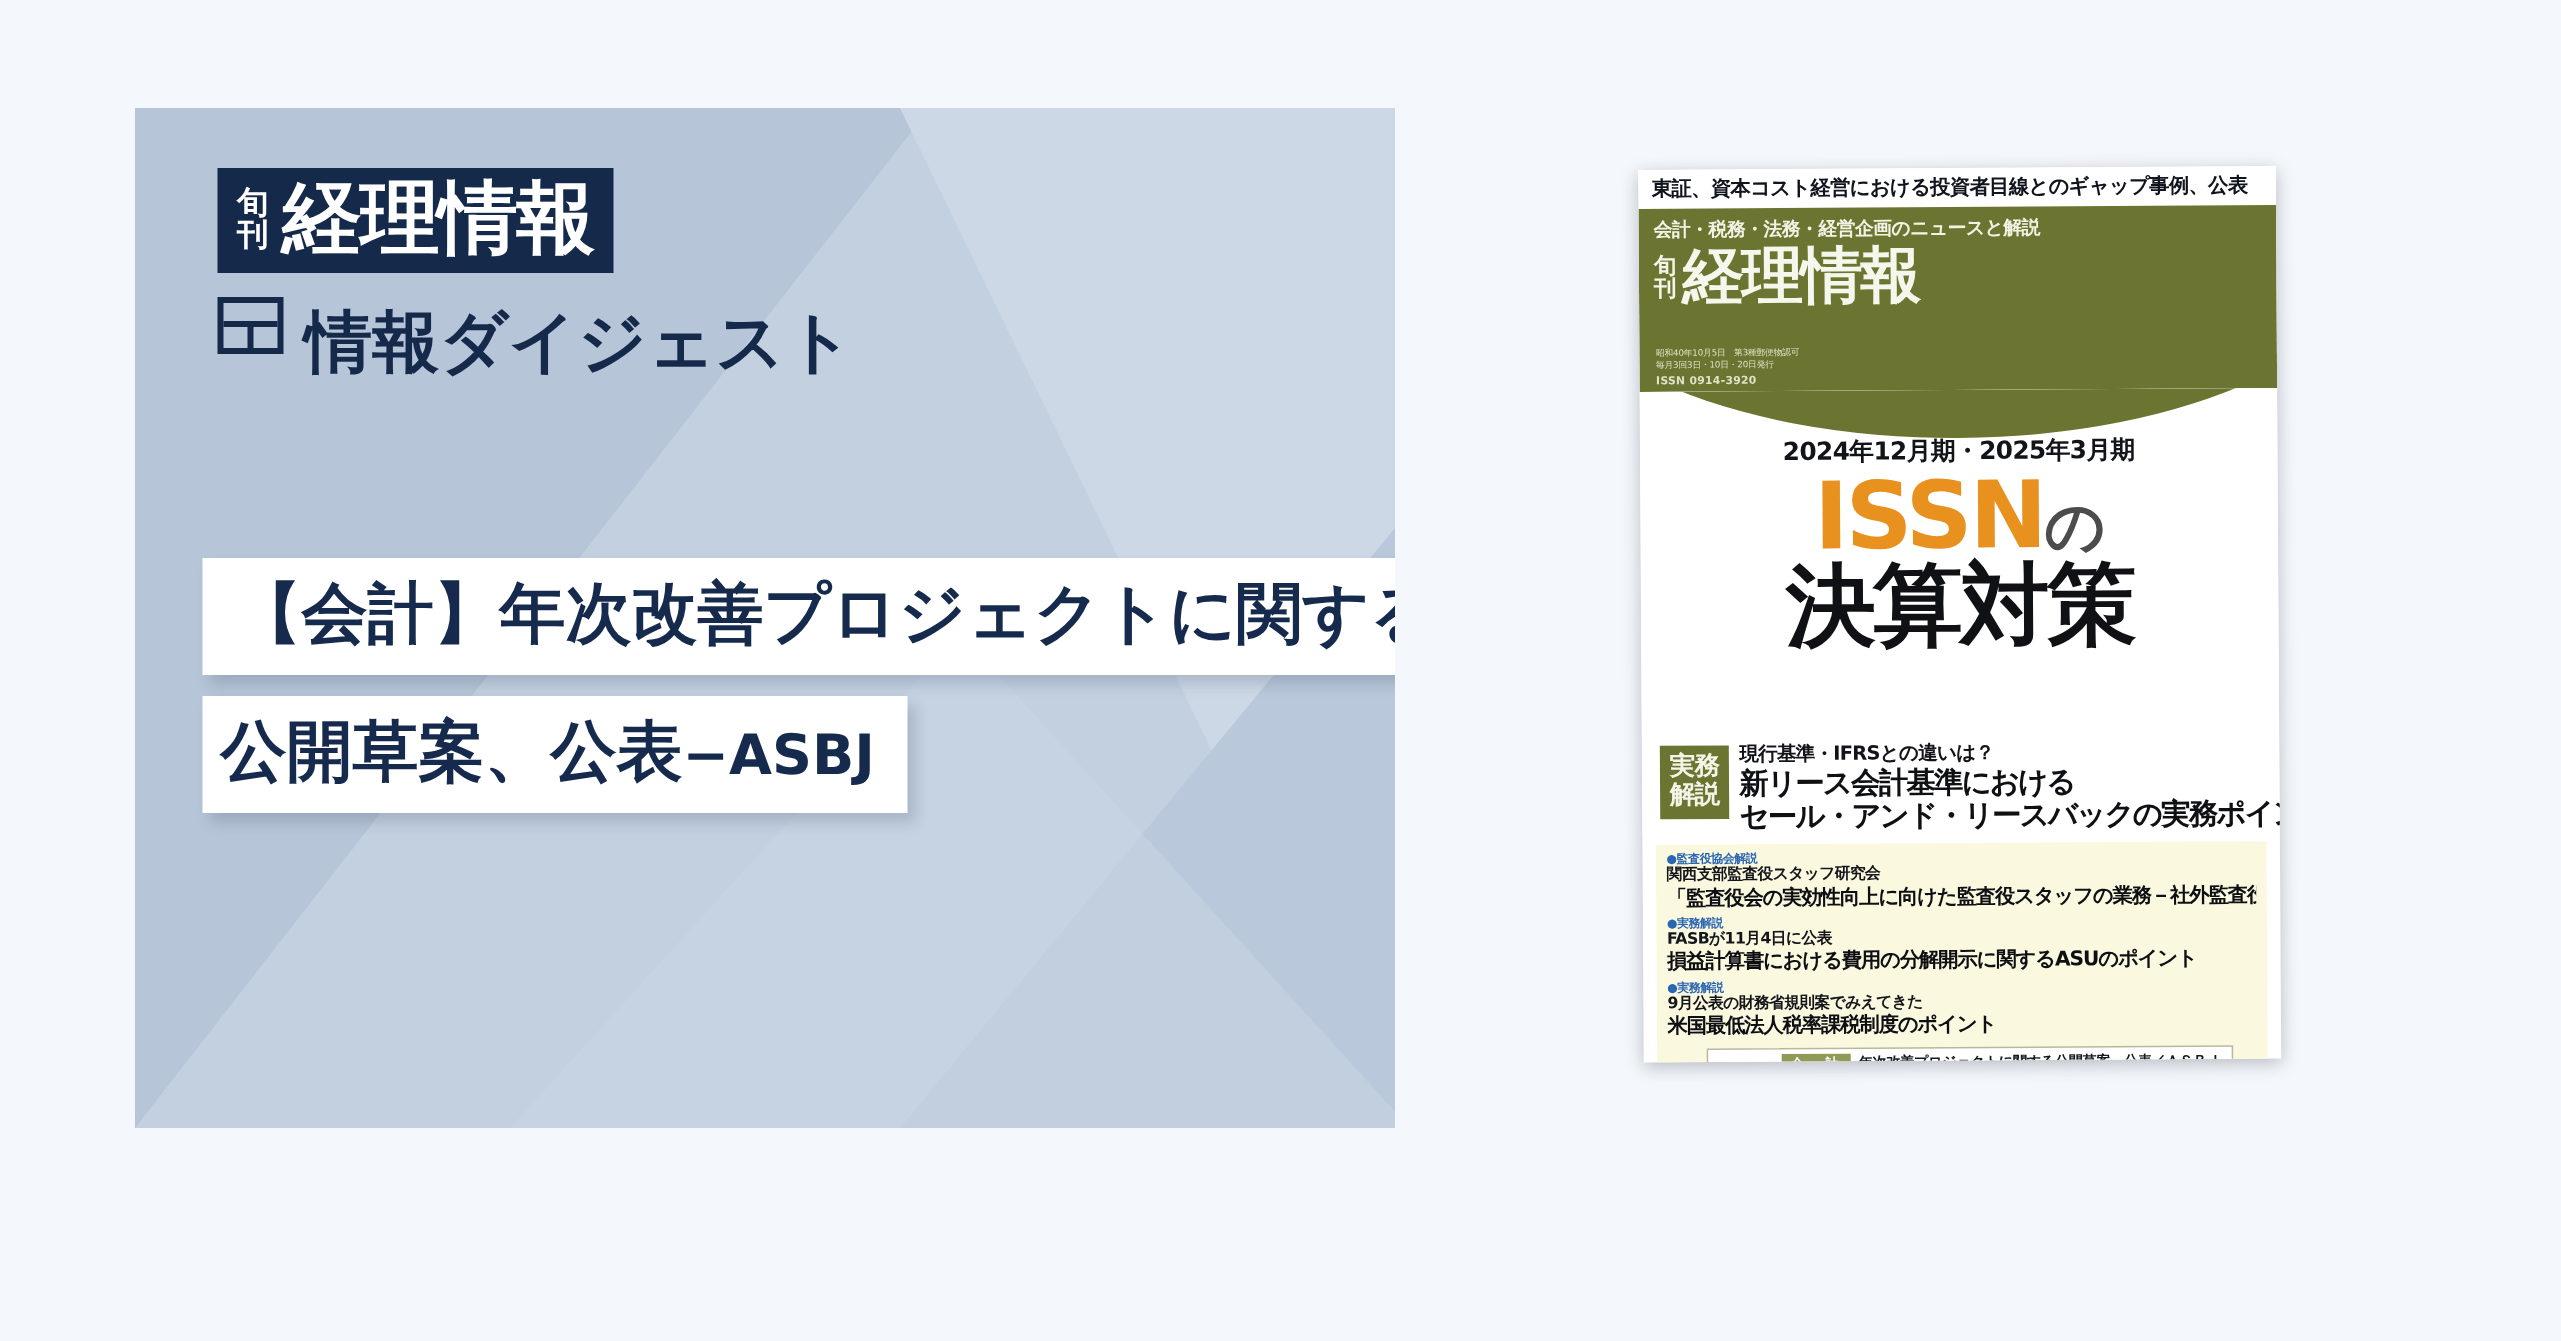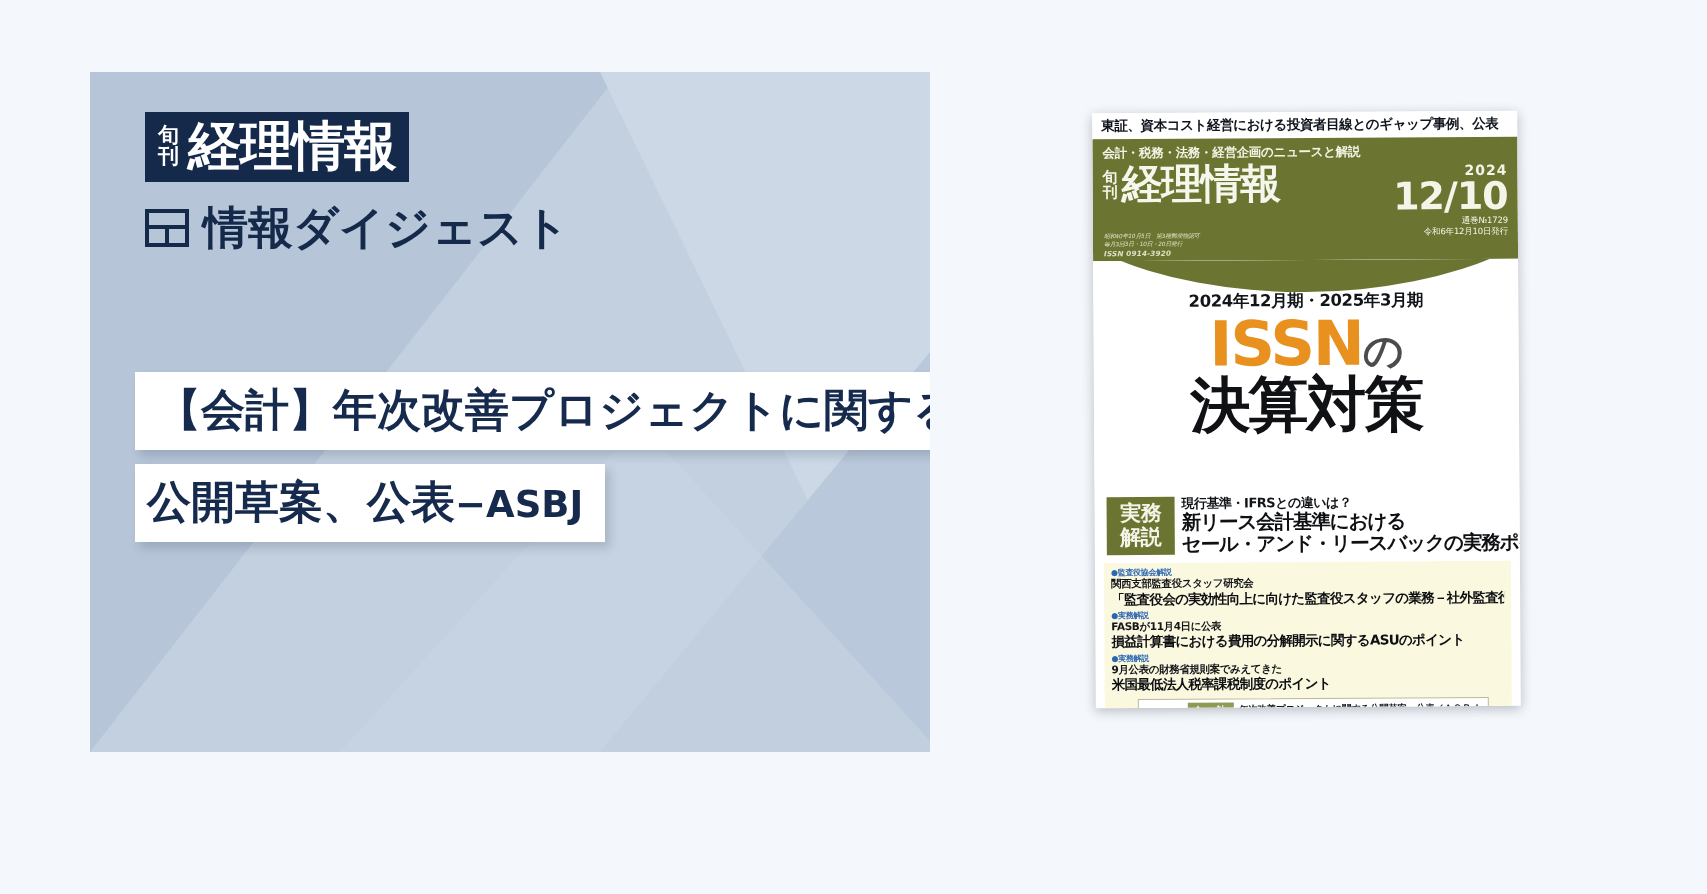--- a/index.html
+++ b/index.html
@@ -86,21 +86,20 @@
   .brand-mast-main {
     color: #ffffff;
     font-size: 53px;
     font-weight: 700;
     line-height: 1.02;
     letter-spacing: -1px;
   }
   .brand-sub {
     margin-top: 16px;
     display: flex;
-    align-items: center;
     gap: 14px;
     color: #15294b;
     font-size: 45px;
     font-weight: 700;
     letter-spacing: 0px;
   }
   .digest-icon {
     width: 44px;
     height: 38px;
     border: 4px solid #15294b;
@@ -241,21 +240,20 @@
     letter-spacing: -0.2px;
   }
   .cover-imprint {
     position: absolute;
     left: 11px;
     bottom: 2px;
     color: #dfe2c6;
     font-size: 5.8px;
     line-height: 1.45;
     letter-spacing: -0.1px;
-    font-style: italic;
   }
   .cover-issn {
     font-weight: 700;
     font-size: 7.2px;
     letter-spacing: 0.2px;
   }
 
   .cover-arc {
     position: relative;
     background: #ffffff;
@@ -307,24 +305,24 @@
 
   .cover-practice {
     display: flex;
     gap: 7px;
     padding: 4px 10px 0 12px;
     align-items: flex-start;
     background: #ffffff;
   }
   .practice-badge {
     flex: 0 0 auto;
-    width: 68px;
+    width: 46px;
     background: #6b7531;
     color: #f4f5e8;
-    font-size: 21px;
+    font-size: 17px;
     font-weight: 700;
     line-height: 1.12;
     text-align: center;
     padding: 5px 0 6px 0;
     letter-spacing: -0.5px;
   }
   .practice-text {
     flex: 1 1 auto;
     min-width: 0;
   }
@@ -463,26 +461,20 @@
     <div class="cover-mast">
       <div class="cover-mast-tag">会計・税務・法務・経営企画のニュースと解説</div>
       <div class="cover-mast-row">
         <div class="cover-mast-title">
           <div class="cover-mast-pre">
             <span>旬</span>
             <span>刊</span>
           </div>
           <div class="cover-mast-main">経理情報</div>
         </div>
-        <div class="cover-date">
-          <div class="cover-date-year">2024</div>
-          <div class="cover-date-big">12/10</div>
-          <div class="cover-date-small">通巻№1729</div>
-          <div class="cover-date-small">令和6年12月10日発行</div>
-        </div>
       </div>
       <div class="cover-imprint">
         <div>昭和40年10月5日　第3種郵便物認可</div>
         <div>毎月3回3日・10日・20日発行</div>
         <div class="cover-issn">ISSN 0914-3920</div>
       </div>
     </div>
 
     <div class="cover-arc">
       <div class="cover-arc-green"></div>

